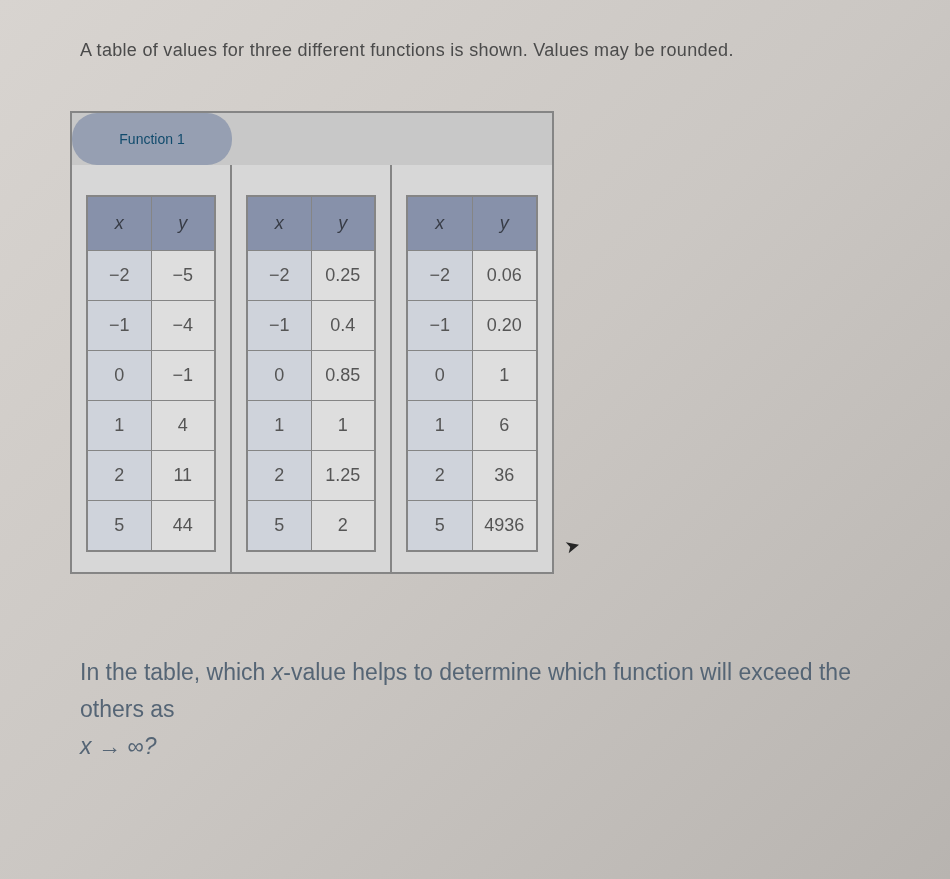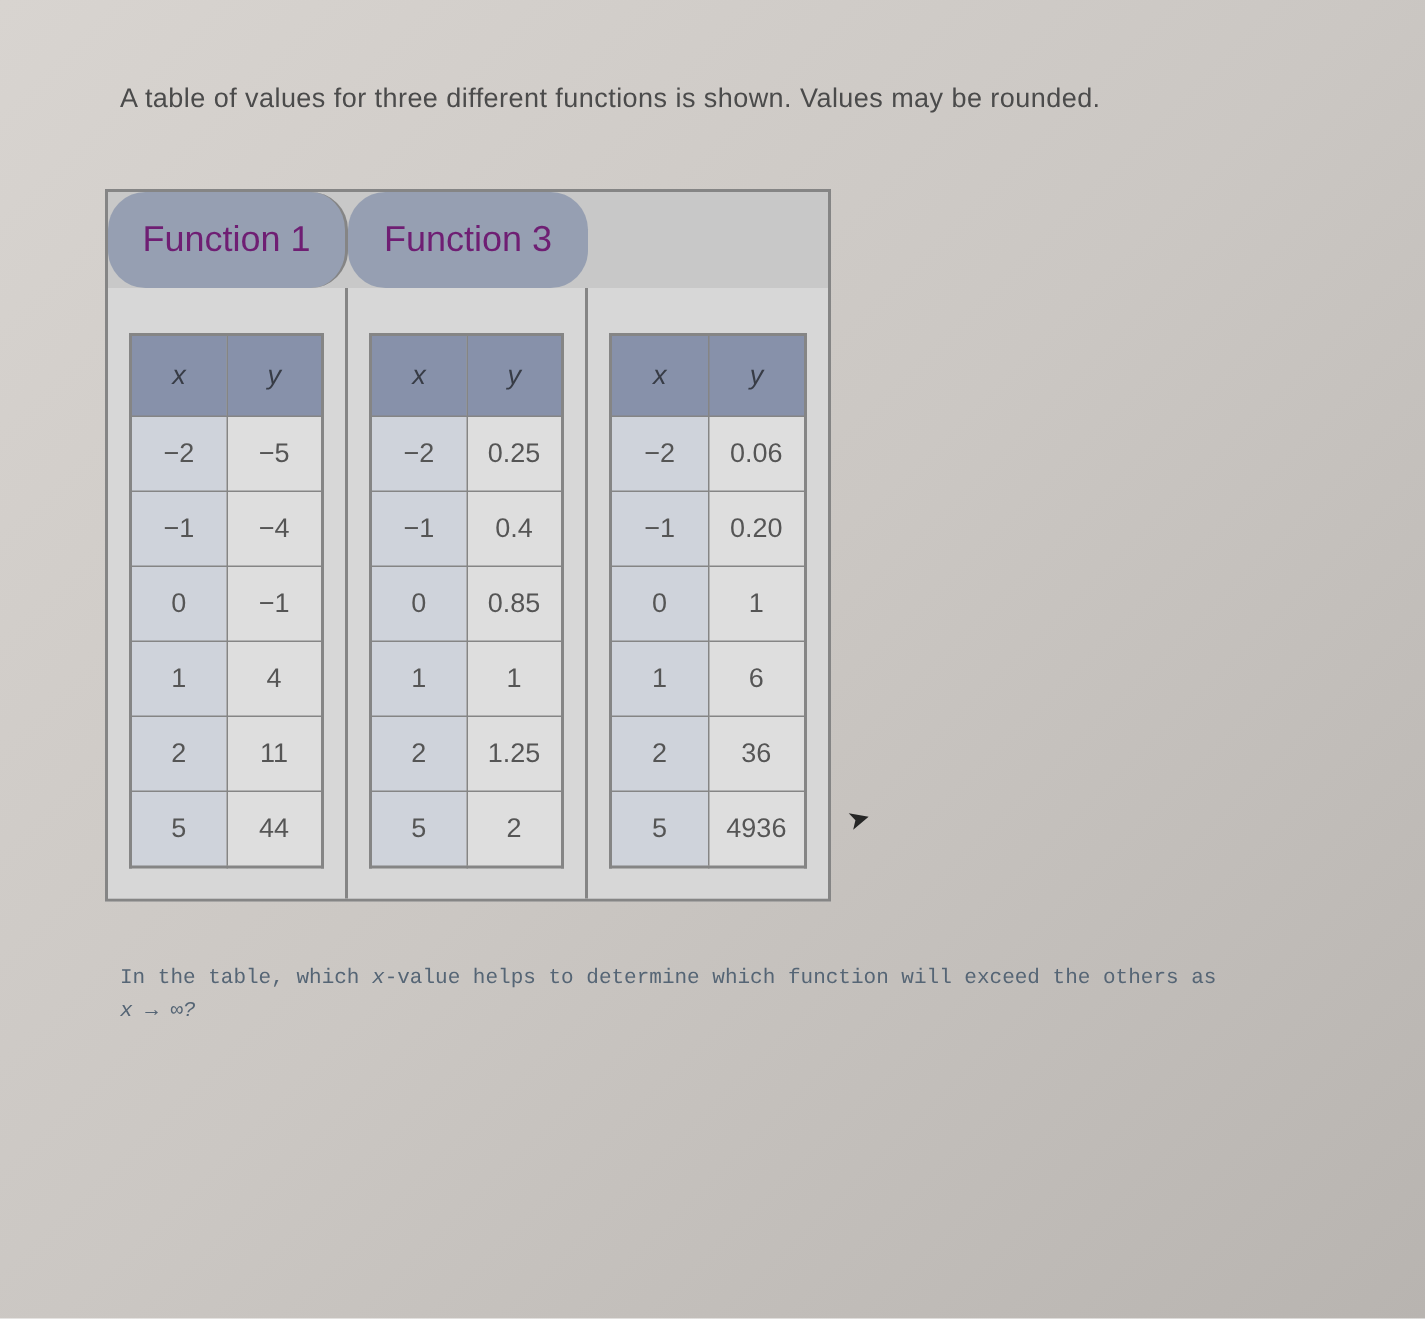--- a/index.html
+++ b/index.html
@@ -16,35 +16,34 @@
       color: #3a3a3a;
       position: relative;
       filter: contrast(0.95) brightness(0.98);
     }
     .intro-text {
       font-size: 18px;
       color: #4a4a4a;
       margin-bottom: 50px;
       padding-left: 20px;
       letter-spacing: 0.3px;
-      margin-top: 15px;
     }
     .tables-container {
       display: inline-block;
       border: 2px solid #888;
       background: #d0d0d0;
       margin-left: 10px;
     }
     .tables-row {
       display: flex;
     }
     .function-header {
       background: #9aa4b8;
-      color: #701a75;
-      font-size: 24px;
+      color: #0c4a6e;
+      font-size: 14px;
       font-weight: 500;
       padding: 18px 12px;
       text-align: center;
       border-right: 2px solid #888;
       width: 160px;
       border-radius: 25px;
     }
     .function-header:last-child {
       border-right: none;
     }
@@ -78,26 +77,25 @@
       font-size: 18px;
       padding: 14px 8px;
       border: 1px solid #888;
       text-align: center;
     }
     .inner-table td.x-col {
       background: #d8dce5;
       color: #555;
     }
     .bottom-question {
-      margin-top: 40px;
+      margin-top: 80px;
       padding-left: 20px;
-      font-size: 14px;
+      font-size: 23px;
       color: #556677;
       line-height: 1.6;
-      font-family: Liberation Mono, monospace;
     }
     .italic-x {
       font-style: italic;
     }
     .cursor {
       position: absolute;
       top: 535px;
       left: 565px;
       font-size: 18px;
       color: #222;
@@ -107,21 +105,20 @@
 </head>
 <body>
 
 
 
 <p class="intro-text">A table of values for three different functions is shown. Values may be rounded.</p>
 
 <div class="tables-container">
   <div class="tables-row">
     <div class="function-header">Function 1</div>
-    <div class="function-header">Function 3</div>
   </div>
   <div class="tables-row">
     <div class="function-col">
       <table class="inner-table">
         <thead>
           <tr>
             <th>x</th>
             <th>y</th>
           </tr>
         </thead>

